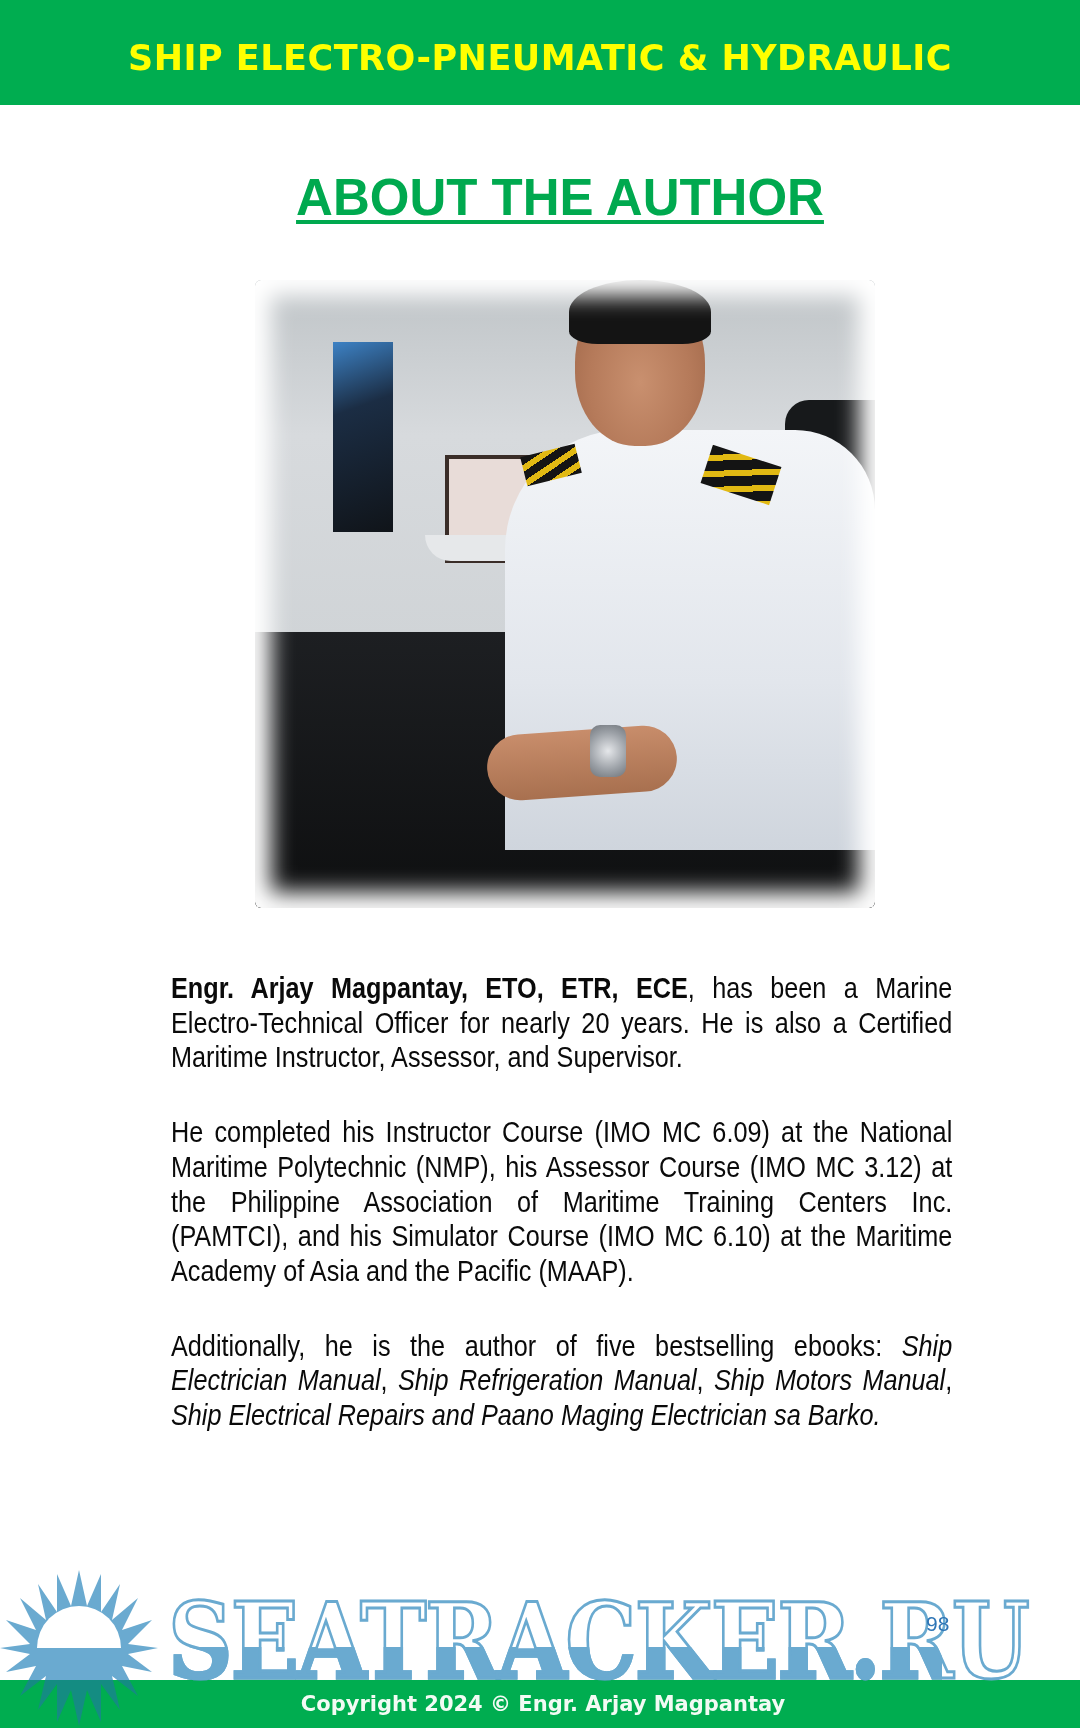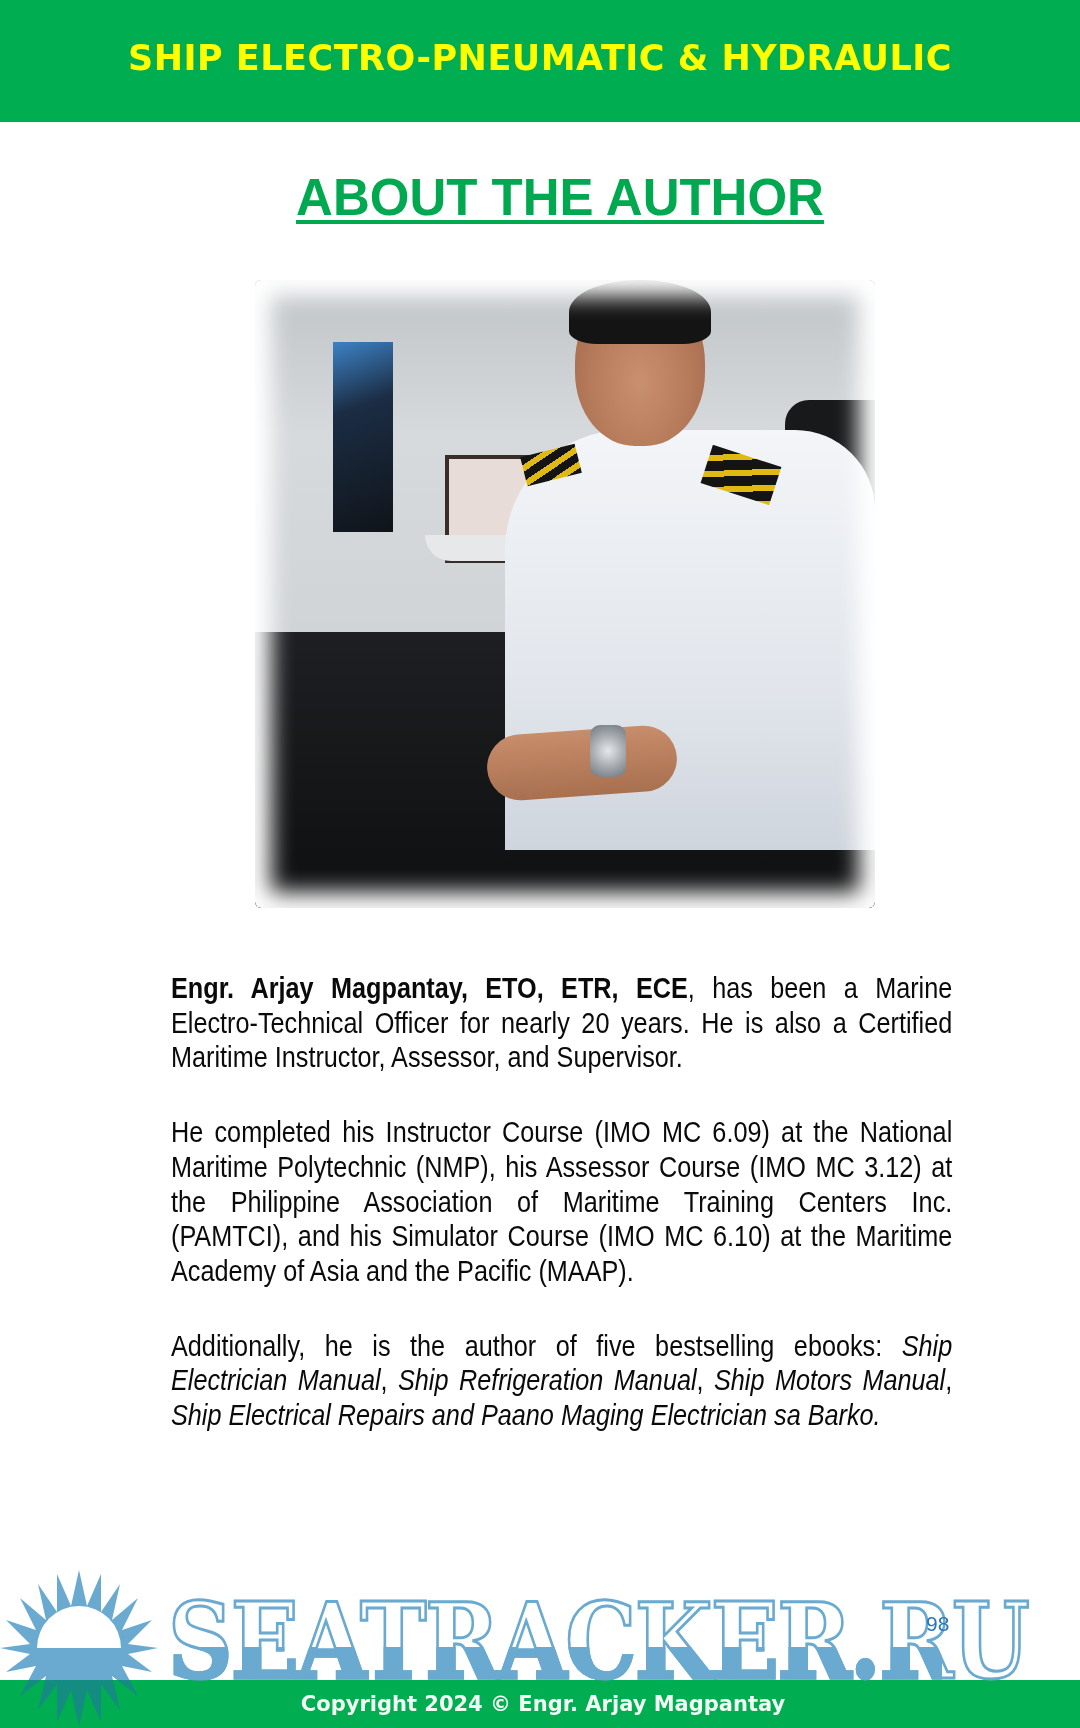--- a/index.html
+++ b/index.html
@@ -2,21 +2,21 @@
 <html><head>
 <meta charset="utf-8">
 <style>
   html, body { margin: 0; padding: 0; }
   body {
     width: 1080px; height: 1728px; position: relative; overflow: hidden;
     background: #ffffff;
     font-family: "Liberation Sans", sans-serif;
   }
   .header-band {
-    position: absolute; left: 0; top: 0; width: 1080px; height: 122px;
+    position: absolute; left: 0; top: 0; width: 1080px; height: 105px;
     background: #00ad50;
   }
   .header-title {
     position: absolute; left: 0; top: 38px; width: 1080px;
     text-align: center; color: #ffff00;
     font-family: "DejaVu Sans", sans-serif; font-weight: bold;
     font-size: 35px; letter-spacing: 0.5px; white-space: nowrap;
   }
   .page-title {
     position: absolute; left: 0; top: 168px; width: 1120px;

